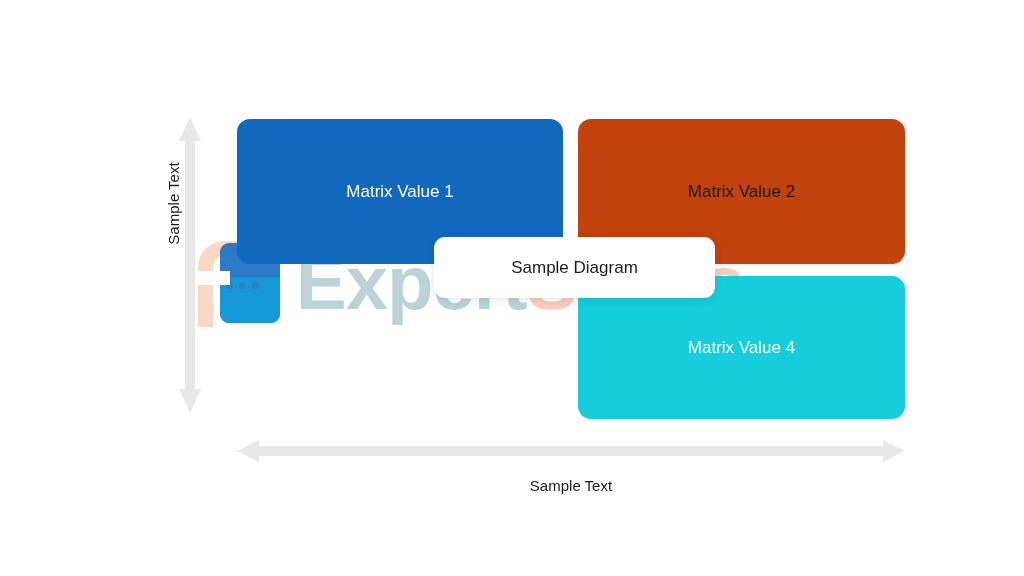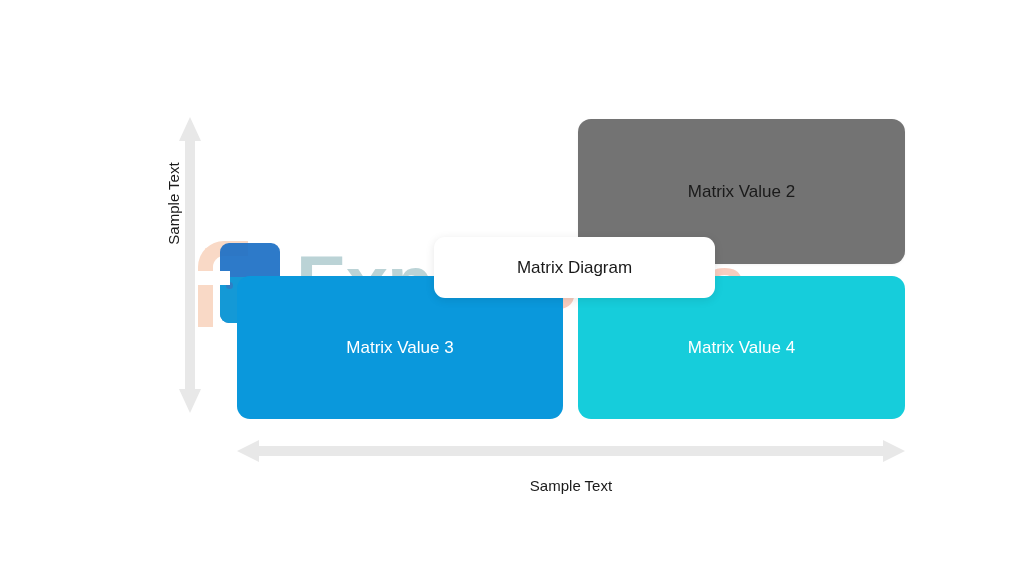--- a/index.html
+++ b/index.html
@@ -104,21 +104,21 @@
   .qbox {
     position: absolute;
     border-radius: 13px;
     display: flex;
     align-items: center;
     justify-content: center;
     font-size: 17px;
     z-index: 3;
   }
   #box1 { left: 237px; top: 119px; width: 326px; height: 145px; background: #1268bd; color: #ffffff; }
-  #box2 { left: 578px; top: 119px; width: 327px; height: 145px; background: #737373; color: #1a1a1a;
+  #box2 { left: 578px; top: 119px; width: 327px; height: 145px; background: #c2410c; color: #1a1a1a;
           box-shadow: 0 1px 3px rgba(0,0,0,.05); }
   #box3 { left: 237px; top: 276px; width: 326px; height: 143px; background: #0a98dc; color: #ffffff; }
   #box4 { left: 578px; top: 276px; width: 327px; height: 143px; background: #16cddb; color: #ffffff; justify-content: center; }
 
   
   #center-card {
     position: absolute;
     left: 434px;
     top: 237px;
     width: 281px;
@@ -196,32 +196,32 @@
     <div id="wm-text"><span id="wm-expert">Expert</span><span id="wm-slides">Slides</span></div>
   </div>
 
   <div id="v-arrow">
     <svg width="24" height="296" viewBox="0 0 24 296" aria-hidden="true">
       <path d="M12 0 L23 24 L17 24 L17 272 L23 272 L12 296 L1 272 L7 272 L7 24 L1 24 Z" fill="#e8e8e8"></path>
     </svg>
   </div>
   <div id="v-label">Sample Text</div>
 
+  <div class="qbox" id="box1">
+    <span>Matrix Value 1</span>
+  </div>
   <div class="qbox" id="box2">
     <span>Matrix Value 2</span>
   </div>
-  <div class="qbox" id="box3">
-    <span>Matrix Value 3</span>
-  </div>
   <div class="qbox" id="box4">
     <span>Matrix Value 4</span>
   </div>
 
   <div id="center-card">
-    <span>Matrix Diagram</span>
+    <span>Sample Diagram</span>
   </div>
 
   <div id="h-arrow">
     <svg width="668" height="22" viewBox="0 0 668 22" aria-hidden="true">
       <path d="M0 11 L22 0 L22 6 L646 6 L646 0 L668 11 L646 22 L646 16 L22 16 L22 22 Z" fill="#e8e8e8"></path>
     </svg>
   </div>
   <div id="h-label">Sample Text</div>
 
 </div>

